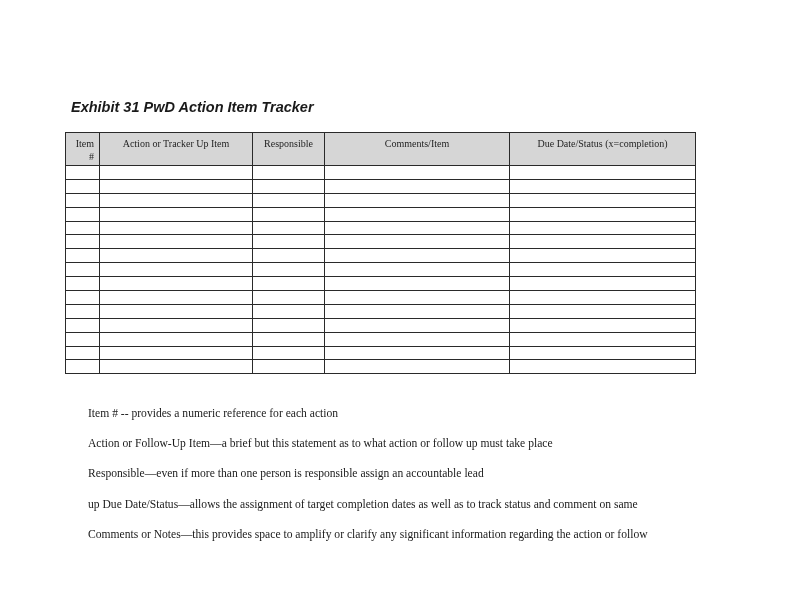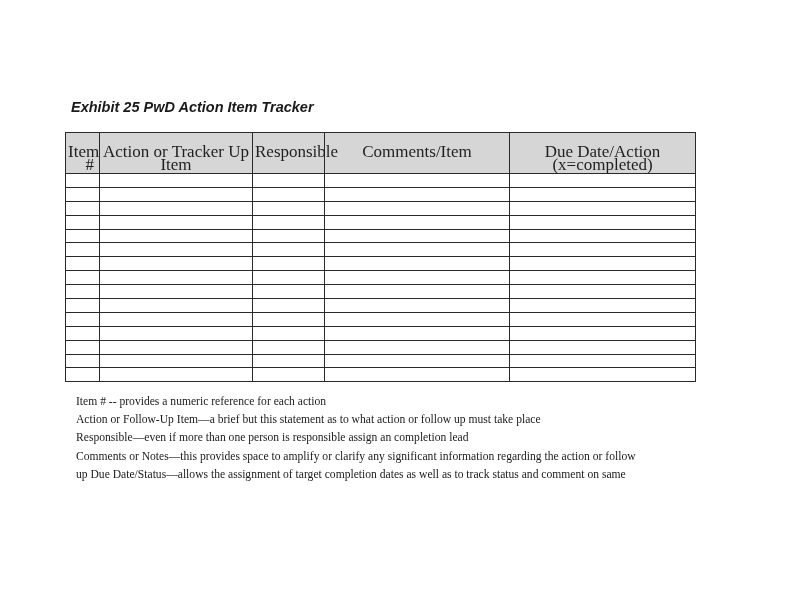--- a/index.html
+++ b/index.html
@@ -37,25 +37,25 @@
       border: 1.5px solid #2a2a2a;
     }
     table.tracker col.c-item { width: 34px; }
     table.tracker col.c-action { width: 153px; }
     table.tracker col.c-resp { width: 72px; }
     table.tracker col.c-comments { width: 185px; }
     table.tracker col.c-due { width: 186px; }
     table.tracker th {
       background: #d6d6d6;
       font-weight: normal;
-      font-size: 17px;
+      font-size: 10px;
       line-height: 13px;
       vertical-align: top;
       text-align: center;
-      padding: 12px 2px 2px 2px;
+      padding: 4px 2px 2px 2px;
       height: 25px;
       border: 1.5px solid #2a2a2a;
       color: #1f1f1f;
     }
     table.tracker th.item-col {
       text-align: right;
       padding-right: 5px;
     }
     table.tracker td {
       height: 12.9px;
@@ -65,45 +65,45 @@
     }
     .notes {
       position: absolute;
       left: 72px;
       top: 391px;
       font-size: 11.6px;
       line-height: 14.2px;
       color: #1a1a1a;
       white-space: nowrap;
     }
-    .notes div { margin: 4px; }
+    .notes div { margin: 16px; }
   </style>
 </head>
 <body>
 
-<div class="page-title">Exhibit 25 PwD Action Item Tracker</div>
+<div class="page-title">Exhibit 31 PwD Action Item Tracker</div>
 
 <table class="tracker">
   <colgroup>
     <col class="c-item">
     <col class="c-action">
     <col class="c-resp">
     <col class="c-comments">
     <col class="c-due">
   </colgroup>
   <thead>
     <tr>
       <th class="item-col">
         <span>Item</span><br>
         <span>#</span>
       </th>
       <th>Action or Tracker Up Item</th>
       <th>Responsible</th>
       <th>Comments/Item</th>
-      <th>Due Date/Action (x=completed)</th>
+      <th>Due Date/Status (x=completion)</th>
     </tr>
   </thead>
   <tbody id="tracker-body">
       <tr>
         <td></td>
         <td></td>
         <td></td>
         <td></td>
         <td></td>
       </tr>
@@ -204,16 +204,16 @@
         <td></td>
         <td></td>
         <td></td>
       </tr>
     </tbody>
 </table>
 
 <div class="notes">
   <div>Item # -- provides a numeric reference for each action</div>
   <div>Action or Follow-Up Item—a brief but this statement as to what action or follow up must take place</div>
-  <div>Responsible—even if more than one person is responsible assign an completion lead</div>
+  <div>Responsible—even if more than one person is responsible assign an accountable lead</div>
+  <div>up Due Date/Status—allows the assignment of target completion dates as well as to track status and comment on same</div>
   <div>Comments or Notes—this provides space to amplify or clarify any significant information regarding the action or follow</div>
-  <div>up Due Date/Status—allows the assignment of target completion dates as well as to track status and comment on same</div>
 </div>
 
 </body></html>

